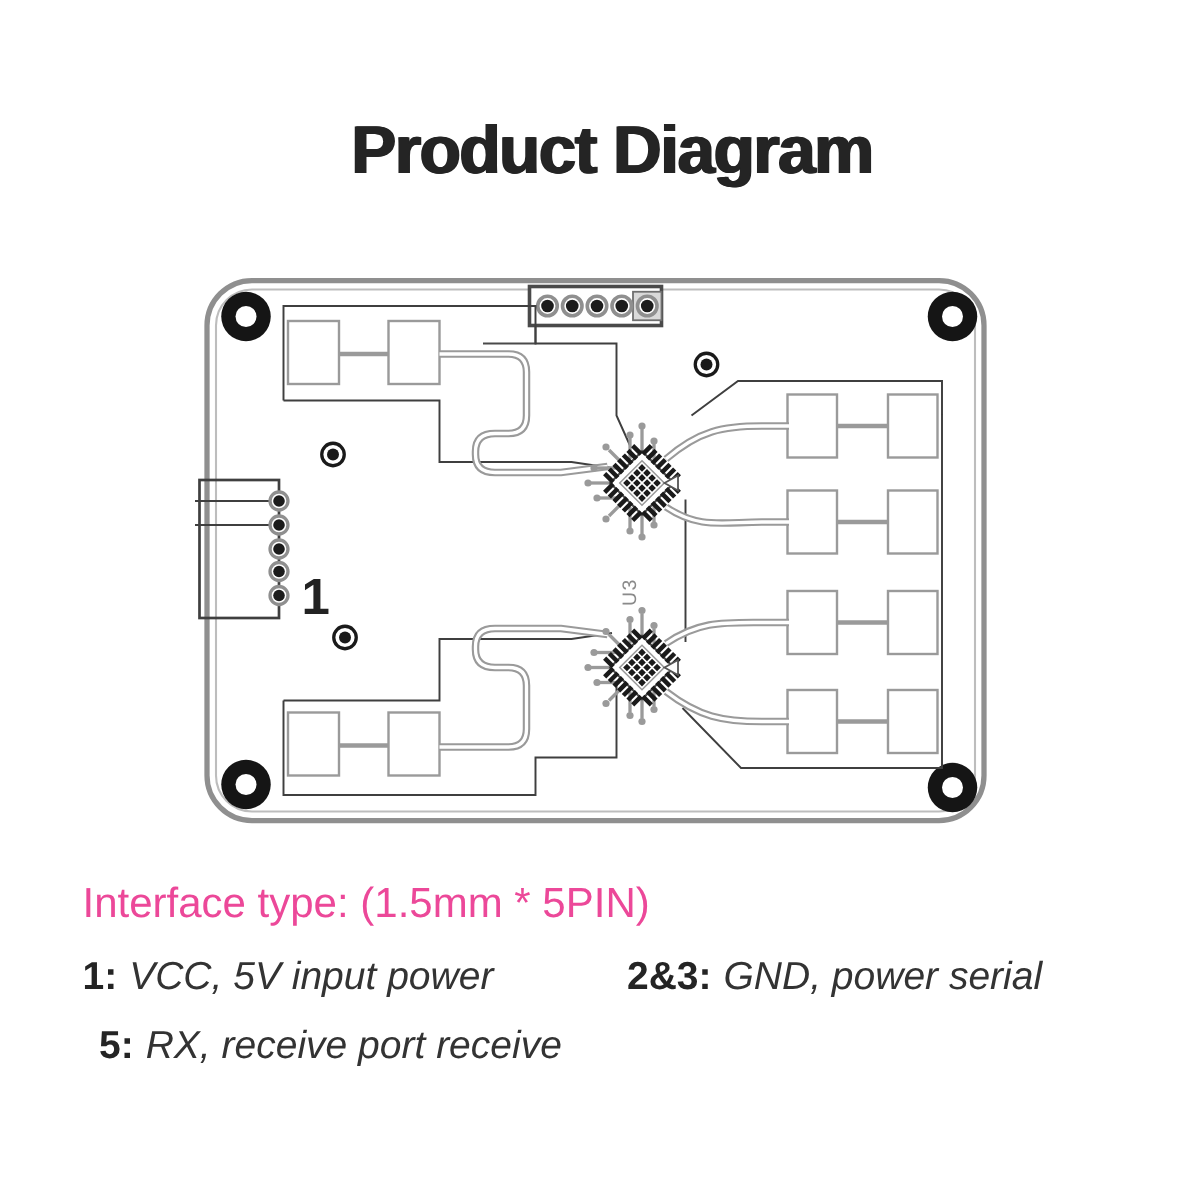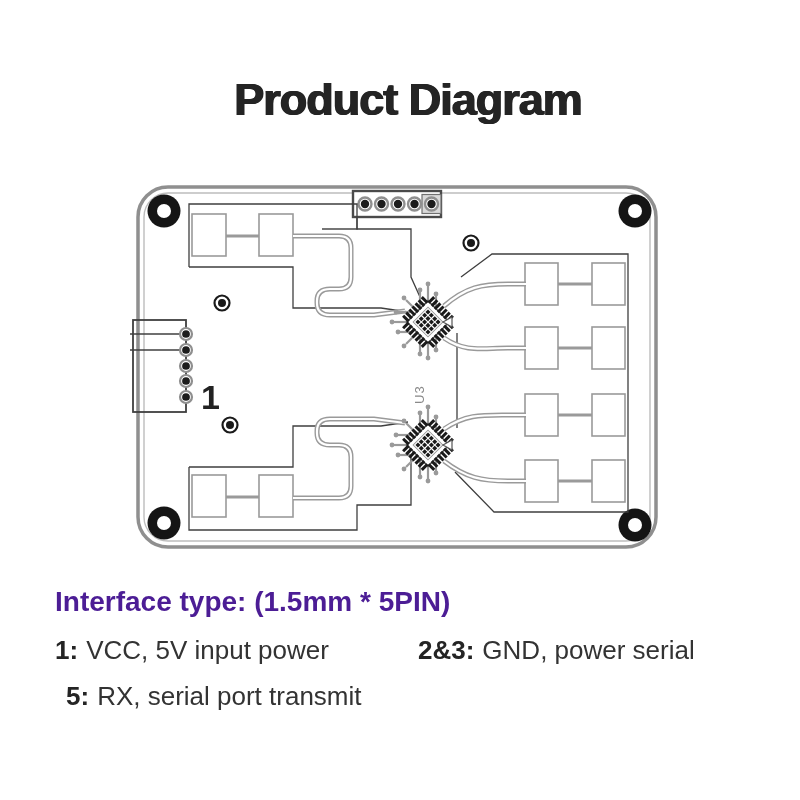--- a/index.html
+++ b/index.html
@@ -3,25 +3,25 @@
 <meta charset="utf-8">
 <style>
   html,body{margin:0;padding:0;background:#fff;}
   .page{position:relative;width:800px;height:800px;background:#ffffff;overflow:hidden;
         font-family:"Liberation Sans",sans-serif;color:#2d2d2d;padding-left:16px;}
   .title{position:absolute;top:74px;left:0;width:100%;text-align:center;
          font-size:45px;font-weight:900;letter-spacing:-1px;color:#242424;
          text-shadow:0.7px 0 0 currentColor,-0.7px 0 0 currentColor;}
   .pcb-wrap{position:absolute;top:0;left:0;width:800px;height:800px;}
   .info{position:absolute;left:55px;top:588px;width:705px;}
-  .info-heading{font-size:28px;font-weight:bold;color:#4c1d95;line-height:1;margin:0 0 20px 0;}
+  .info-heading{font-size:28px;font-weight:normal;color:#ec4899;line-height:1;margin:0 0 20px 0;}
   .pin-grid{display:grid;grid-template-columns:363px auto;row-gap:17px;
             font-size:26px;line-height:1.1;color:#333;}
   .pin-item b{font-weight:bold;color:#242424;}
-  .pin-item span{margin-left:8px;}
+  .pin-item span{margin-left:8px;font-style:italic;}
   .indent{padding-left:11px;}
   svg text{font-family:"Liberation Sans",sans-serif;}
 </style>
 </head>
 <body>
 
 <div class="page">
 
   <div class="title">Product Diagram</div>
 
@@ -210,18 +210,18 @@
   <div class="info">
     <div class="info-heading">Interface type: (1.5mm * 5PIN)</div>
     <div class="pin-grid">
       <div class="pin-item">
         <b>1:</b><span>VCC, 5V input power</span>
       </div>
       <div class="pin-item">
         <b>2&amp;3:</b><span>GND, power serial</span>
       </div>
       <div class="pin-item indent">
-        <b>5:</b><span>RX, serial port transmit</span>
+        <b>5:</b><span>RX, receive port receive</span>
       </div>
     </div>
   </div>
 
 </div>
 
 </body></html>

